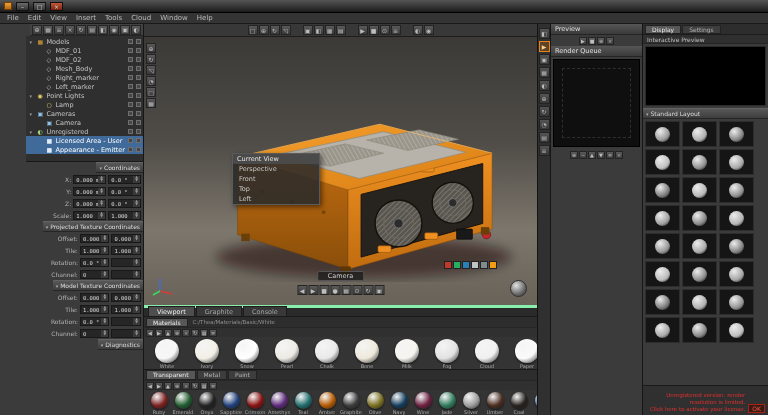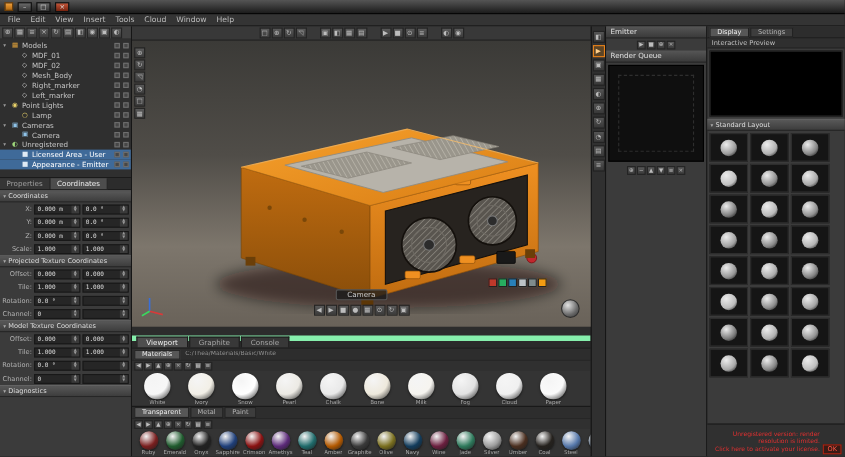--- a/index.html
+++ b/index.html
@@ -13,21 +13,21 @@
   .win-btn { width:13px; height:9px; background:linear-gradient(#6a6a6a,#333); border:1px solid #111; color:#ddd; font-size:6px; line-height:7px; text-align:center; }
   .win-btn.close { background:linear-gradient(#c4563a,#77230f); }
 
   .menubar { height:11px; background:#343434; border-bottom:1px solid #191919; display:flex; align-items:center; gap:9px; padding:0 7px; }
   .menu-item { font-size:7px; color:#bbb; }
 
   
   .main { display:flex; height:391px; }
 
   
-  .left-panel { width:120px; background:#3b3b3b; border-right:1px solid #161616; display:flex; flex-direction:column; }
+  .left-panel { width:144px; background:#3b3b3b; border-right:1px solid #161616; display:flex; flex-direction:column;align-items:flex-end; }
   .mini-toolbar { height:12px; display:flex; gap:1px; align-items:center; padding:0 2px; background:#424242; border-bottom:1px solid #262626; }
   .tbtn { width:10px; height:10px; background:linear-gradient(#5a5a5a,#3a3a3a); border:1px solid #242424; color:#bdbdbd; font-size:6px; display:flex; align-items:center; justify-content:center; }
 
   .tree { height:126px; background:#2f2f2f; border-bottom:1px solid #191919; padding-top:1px; overflow:hidden; }
   .tree-row { display:flex; align-items:center; height:9px; padding-left:calc(3px + var(--lv)*9px); padding-right:2px; gap:2px; font-size:6.5px; color:#c5c5c5; }
   .tree-row.selected { background:#3f6a99; color:#fff; }
   .tree-exp { width:6px; font-size:5px; color:#999; }
   .tree-ic { font-size:6px; width:7px; }
   .tree-label { flex:1; white-space:nowrap; overflow:hidden; }
   .tree-cb { width:5px; height:5px; border:1px solid #6f6f6f; background:#474747; margin-left:1px; }
@@ -58,21 +58,21 @@
   .ctx-menu { position:absolute; left:88px; top:116px; width:88px; background:rgba(42,42,42,.88); border:1px solid #5a5a5a; box-shadow:2px 2px 5px rgba(0,0,0,.5); z-index:4; }
   .ctx-h { background:rgba(75,75,75,.95); font-size:6.5px; color:#e5e5e5; padding:1px 4px; }
   .ctx-item { font-size:6.5px; color:#c9c9c9; padding:1px 6px; }
   .camera-pill { position:absolute; left:50%; bottom:24px; transform:translateX(-50%); height:10px; line-height:9px; padding:0 10px; background:rgba(28,28,28,.8); border:1px solid #555; border-radius:2px; font-size:6.5px; color:#ccc; z-index:3; }
   .vp-bottombar { position:absolute; left:50%; bottom:10px; transform:translateX(-50%); display:flex; gap:1px; z-index:3; }
   .vp-colorbar { position:absolute; right:40px; bottom:36px; display:flex; gap:1px; z-index:3; }
   .cbtn { width:8px; height:8px; border:1px solid #222; }
   .nav-orb { position:absolute; right:10px; bottom:8px; width:17px; height:17px; border-radius:50%; border:1px solid #2e2e2e; background:radial-gradient(circle at 35% 30%, #e2e2e2, #6a6a6a 60%, #333); z-index:3; }
   .axis-gizmo { position:absolute; left:8px; bottom:8px; z-index:3; }
 
-  .vp-tabs { height:11px; background:#2a2a2a; border-top:5px solid #86efac; display:flex; align-items:flex-end; gap:1px; padding-left:4px;margin-top:8px; }
+  .vp-tabs { height:11px; background:#2a2a2a; border-top:3px solid #86efac; display:flex; align-items:flex-end; gap:1px; padding-left:4px; }
   .vp-tab { padding:1px 8px 0; font-size:6.5px; color:#a5a5a5; background:#383838; border:1px solid #1d1d1d; border-bottom:none; }
   .vp-tab.active { background:#4e4e4e; color:#eee; }
 
   .browser { background:#343434; border-top:1px solid #191919; }
   .browser-head { height:10px; display:flex; align-items:center; gap:1px; padding:0 2px; background:#2d2d2d; }
   .btab { padding:0 6px; font-size:6px; color:#b5b5b5; background:#3d3d3d; border:1px solid #222; line-height:8px; }
   .btab.active { background:#575757; color:#eee; }
   .path-text { flex:1; text-align:left; font-size:5.5px; color:#8f8f8f; padding-left:4px; white-space:nowrap; overflow:hidden; }
   .browser-toolbar { height:10px; display:flex; align-items:center; gap:1px; padding:0 2px; background:#303030; border-top:1px solid #262626; }
   .tbtn.sm { width:8px; height:8px; font-size:5px; }
@@ -247,25 +247,20 @@
           <span class="tree-cb"></span>
         </div>
 
         <div class="tree-row selected" style="--lv: 1;">
           <span class="tree-exp"></span>
           <span class="tree-ic" style="color: rgb(223, 234, 245);">■</span>
           <span class="tree-label">Appearance - Emitter</span>
           <span class="tree-cb"></span>
           <span class="tree-cb"></span>
         </div>
-      </div>
-    <div class="ptabs">
-
-    <span class="ptab">Properties</span>
-        <span class="ptab active">Coordinates</span>
       </div>
 
     <div class="section-h">Coordinates</div>
     <div>
 
         <div class="spin-row">
           <span class="spin-label">X:</span>
           <span class="spinbox">
             <span class="spin-val">0.000 m</span>
             <span class="spin-arrows">
@@ -583,20 +578,30 @@
       <div class="vp-side">
 
       <span class="tbtn">⊕</span>
           <span class="tbtn">↻</span>
           <span class="tbtn">◹</span>
           <span class="tbtn">◔</span>
           <span class="tbtn">□</span>
           <span class="tbtn">▦</span>
         </div>
 
+      <div class="ctx-menu">
+        <div class="ctx-h">Current View</div>
+        <div>
+
+        <div class="ctx-item">Perspective</div>
+            <div class="ctx-item">Front</div>
+            <div class="ctx-item">Top</div>
+            <div class="ctx-item">Left</div>
+          </div>
+      </div>
 
       <div class="camera-pill">Camera</div>
       <div class="vp-bottombar">
 
       <span class="tbtn">◀</span>
           <span class="tbtn">▶</span>
           <span class="tbtn">■</span>
           <span class="tbtn">●</span>
           <span class="tbtn">▦</span>
           <span class="tbtn">⊙</span>
@@ -820,21 +825,21 @@
       <span class="vbtn">▦</span>
       <span class="vbtn">◐</span>
       <span class="vbtn">⊕</span>
       <span class="vbtn">↻</span>
       <span class="vbtn">◔</span>
       <span class="vbtn">▤</span>
       <span class="vbtn">≡</span>
     </div>
 
   <div class="panelA">
-    <div class="pa-head">Emitter</div>
+    <div class="pa-head">Preview</div>
     <div class="pa-toolbar">
 
     <span class="tbtn sm">▶</span>
         <span class="tbtn sm">■</span>
         <span class="tbtn sm">⊕</span>
         <span class="tbtn sm">×</span>
       </div>
     <div class="pa-head">Render Queue</div>
     <div class="jobs-box"></div>
     <div class="pa-toolbar">

